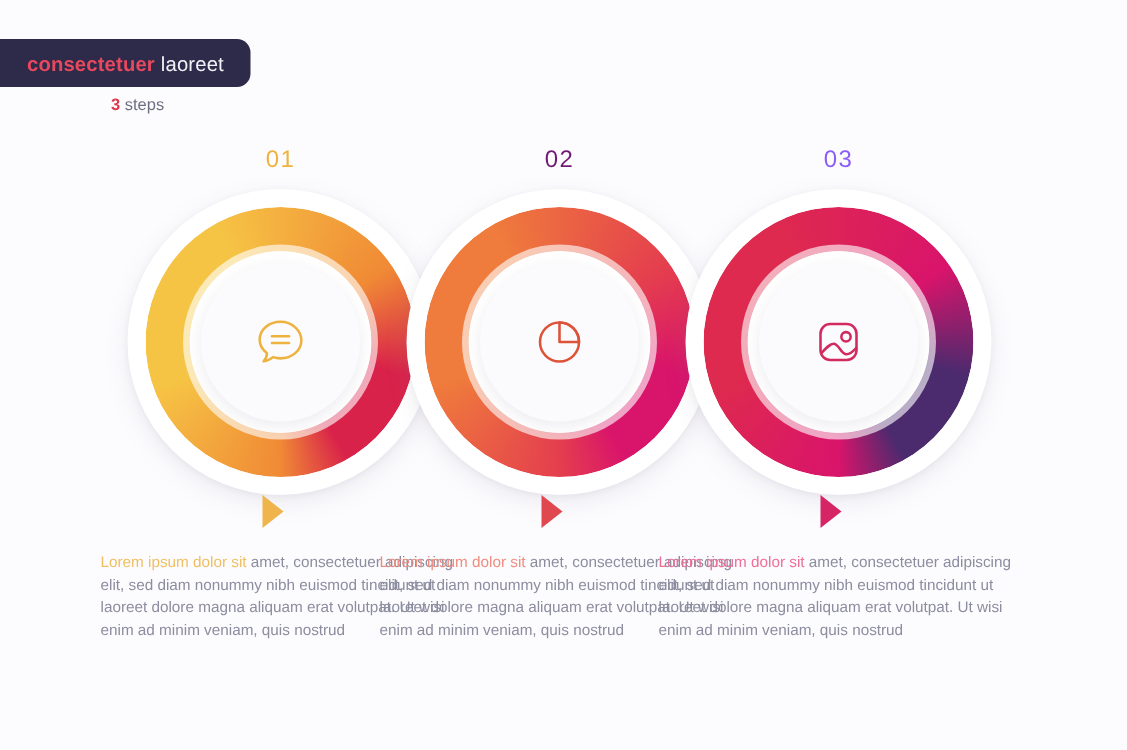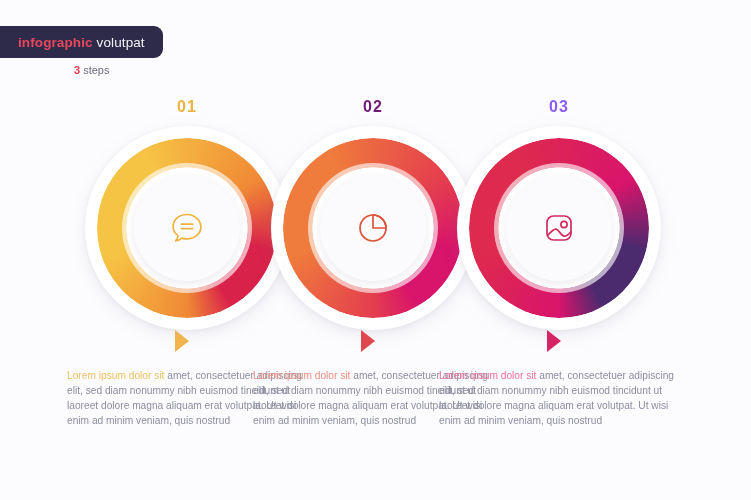--- a/index.html
+++ b/index.html
@@ -78,21 +78,21 @@
   .step.s2 { left: 248px; }
   .step.s3 { left: 434px; }
 
   .step-num {
     position: absolute;
     top: 98px;
     left: 0;
     width: 250px;
     text-align: center;
     font-size: 16px;
-    font-weight: bold;
+    font-weight: normal;
     letter-spacing: 1px;
   }
 
   
   .circle-wrap {
     position: absolute;
     top: 138px;
     left: 10px;
     width: 230px;
     height: 160px;
@@ -171,22 +171,22 @@
   }
   .body-text .lead {
     font-weight: normal;
   }
 </style>
 </head>
 <body style="background: rgb(252, 252, 254);">
 
 <div id="header">
   <div id="badge" style="background: rgb(46, 42, 74);">
-    <span class="b-strong" style="color: rgb(232, 72, 94);">infographic</span>
-    <span class="b-light" style="color: rgb(242, 242, 246);">volutpat</span>
+    <span class="b-strong" style="color: rgb(232, 72, 94);">consectetuer</span>
+    <span class="b-light" style="color: rgb(242, 242, 246);">laoreet</span>
   </div>
   <div id="subtitle" style="color: rgb(110, 110, 128);">
     <span class="s-num" style="color: rgb(224, 57, 79);">3</span><span> steps</span>
   </div>
 </div>
 
 <div id="steps">
 
   <div class="step s1">
     <div class="step-num" style="color: rgb(238, 179, 63);">01</div>

